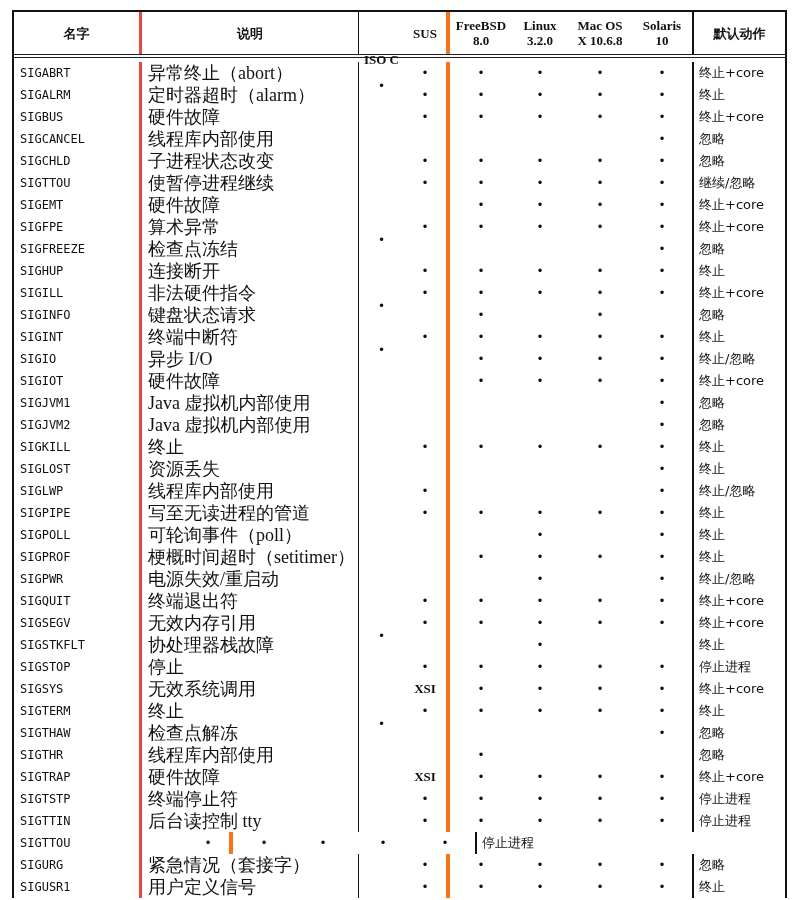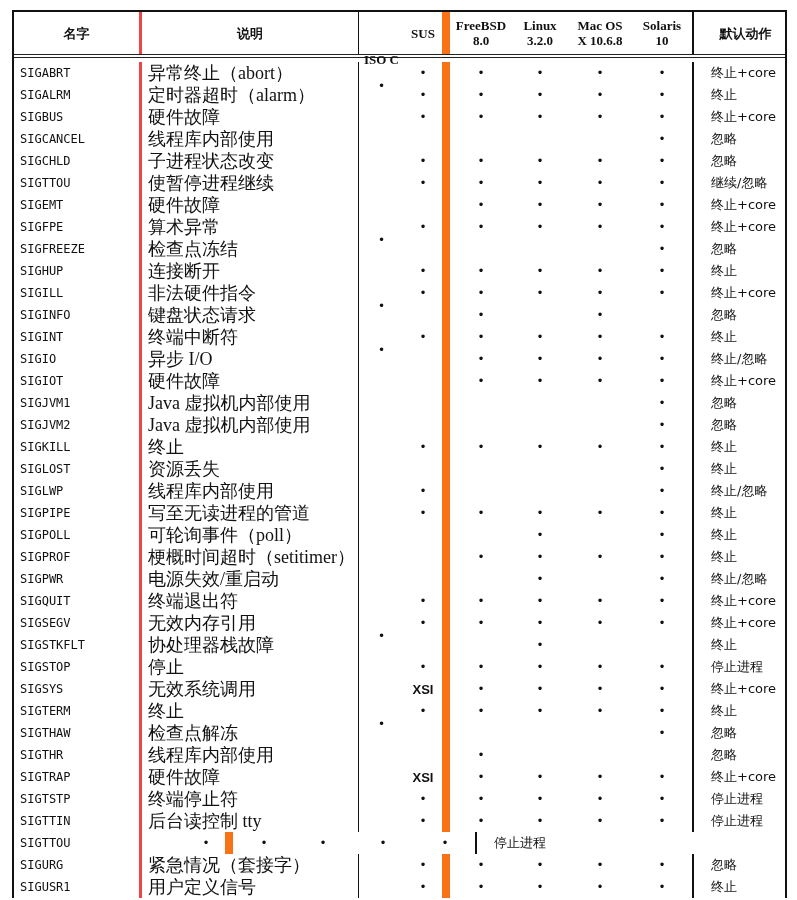--- a/index.html
+++ b/index.html
@@ -4,30 +4,30 @@
 <style>
   html, body { margin:0; padding:0; background:#ffffff; }
   body { width:797px; height:900px; overflow:hidden; position:relative; font-family:"DejaVu Serif", serif; color:#111; }
   .tbl { position:absolute; left:12px; top:10px; width:771px; border-left:2px solid #111; border-right:2px solid #111; border-top:2px solid #111; }
   .hdr { display:flex; height:42px; border-bottom:4px double #222; }
   .row { display:flex; height:22px; align-items:center; }
   .c { box-sizing:border-box; display:flex; align-items:center; justify-content:center; height:100%; }
   .c-name { width:128px; justify-content:flex-start; padding-left:6px; border-right:3px solid #ef4444; font-family:"DejaVu Sans Mono", monospace; font-size:12px; }
   .c-desc { width:217px; justify-content:flex-start; padding-left:6px; border-right:1px solid #111; font-family:Liberation Serif, serif; font-size:18px; white-space:nowrap; }
   .c-iso { width:45px;margin-top:26px; }
-  .c-sus { width:46px; border-right:8px solid #f97316; }
+  .c-sus { width:46px; border-right:4px solid #f97316; }
   .c-fb { width:62px; }
   .c-lx { width:56px;align-items:center; }
   .c-mac { width:64px; }
   .c-sol { width:62px; border-right:2px solid #111; }
-  .c-def { flex:1; justify-content:flex-start; padding-left:5px; font-family:"DejaVu Sans", sans-serif; font-size:13px;margin-left:12px; }
+  .c-def { flex:1; justify-content:flex-start; padding-left:5px; font-family:"DejaVu Sans", sans-serif; font-size:13px; }
   .hdr .c { font-family:"Liberation Serif", serif; font-weight:bold; font-size:13px; text-align:center; line-height:15px; flex-direction:column; }
   .hdr .c-name, .hdr .c-desc, .hdr .c-def { justify-content:center; padding-left:0; font-family:"DejaVu Sans", sans-serif; font-size:13px; }
   .dot { font-size:12px; font-family:"DejaVu Sans", sans-serif; }
-  .xsi { font-family:Liberation Sans, sans-serif; font-weight:bold; font-size:13px; }
+  .xsi { font-family:Liberation Serif, serif; font-weight:bold; font-size:13px; }
   .rows { padding-top:4px; }
 </style>
 </head>
 <body>
 
 <div class="tbl">
   <div class="hdr">
     <div class="c c-name">名字</div>
     <div class="c c-desc">说明</div>
     <div class="c c-iso">ISO C</div>

